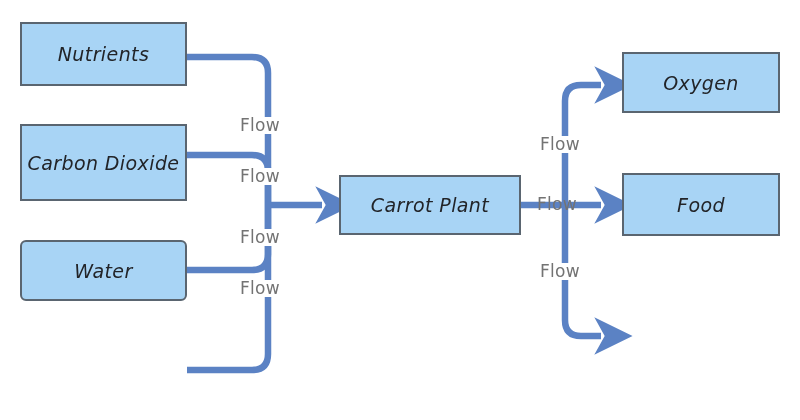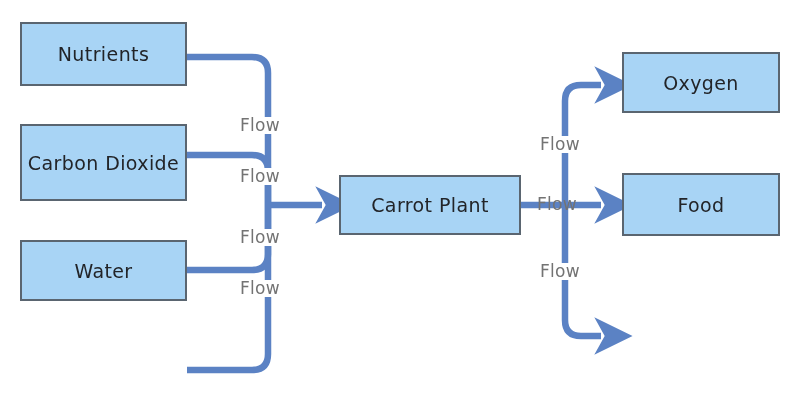--- a/index.html
+++ b/index.html
@@ -5,21 +5,21 @@
 <style>
   html,body{margin:0;padding:0;background:#ffffff;}
   body{width:800px;height:420px;overflow:hidden;
        font-family:"DejaVu Sans","Liberation Sans",sans-serif;}
   #stage{position:relative;width:800px;height:420px;background:#ffffff;}
   svg#wires{position:absolute;left:0;top:0;width:800px;height:420px;}
   .node{position:absolute;box-sizing:border-box;
         display:flex;align-items:center;justify-content:center;
         background:#a8d4f5;border:2.5px solid #5a6570;
         color:#222428;font-size:19px;letter-spacing:.4px;
-        white-space:nowrap;}
+        white-space:nowrap;font-style:italic;}
   .edge-label{position:absolute;color:#737373;font-size:17px;
               letter-spacing:.3px;white-space:nowrap;
               background:#ffffff;padding:0 2px;line-height:1;}
 </style>
 </head>
 <body>
 
 <div id="stage">
 
   <svg id="wires" viewBox="0 0 800 420">
@@ -45,21 +45,21 @@
   </svg>
 
   <div class="node" style="left:20px;top:22px;width:167px;height:64px;">
     <span>Nutrients</span>
   </div>
 
   <div class="node" style="left:20px;top:124px;width:167px;height:77px;">
     <span>Carbon Dioxide</span>
   </div>
 
-  <div class="node" style="left:20px;top:240px;width:167px;height:61px;">
+  <div class="node" style="left:20px;top:240px;width:167px;height:61px;border-radius:6px;">
     <span>Water</span>
   </div>
 
 
   <div class="node" style="left:339px;top:175px;width:182px;height:60px;">
     <span>Carrot Plant</span>
   </div>
 
   <div class="node" style="left:622px;top:52px;width:158px;height:61px;">
     <span>Oxygen</span>

